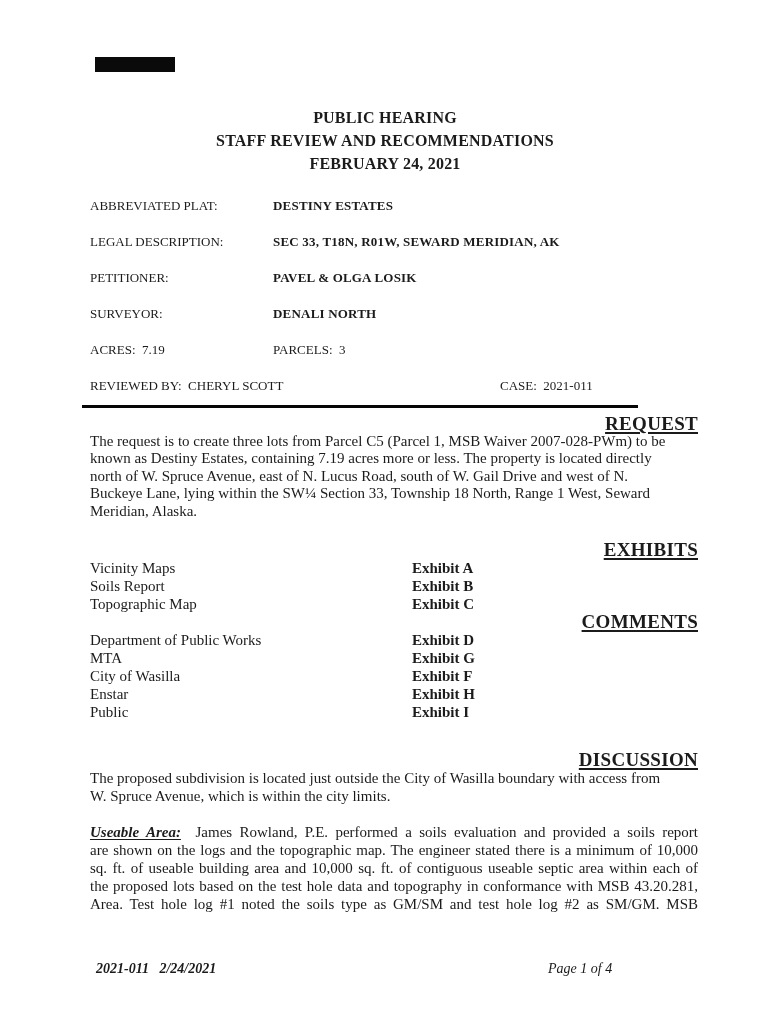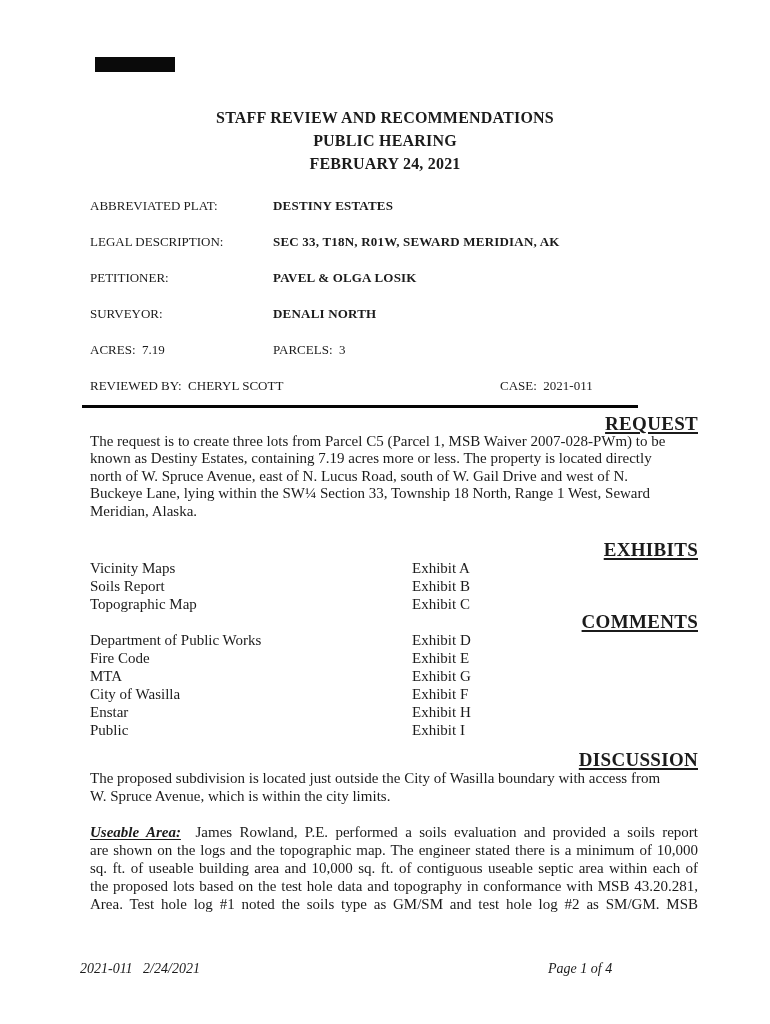--- a/index.html
+++ b/index.html
@@ -26,40 +26,40 @@
   .flabel{display:inline-block;width:183px;}
   .fvalue-bold{font-weight:700;letter-spacing:.2px;}
   .case-col{position:absolute;left:410px;top:0;}
   .rule{position:absolute;left:82px;top:405px;width:556px;height:3px;background:#050505;}
   .sec{position:absolute;left:90px;width:608px;font-size:15px;line-height:17.6px;}
   .sec-exh{line-height:18px;}
   .heading{font-weight:700;font-size:19px;letter-spacing:.3px;
     text-decoration:underline;text-decoration-thickness:1.6px;text-underline-offset:2px;text-align:right;}
   .pline{white-space:nowrap;}
   .exrow{position:relative;white-space:nowrap;}
-  .excol{position:absolute;left:322px;top:0;font-weight:400;}
+  .excol{position:absolute;left:322px;top:0;font-weight:700;}
   .jline{text-align:justify;text-align-last:justify;}
   .footer{position:absolute;left:0;top:960px;width:770px;
     font-style:italic;font-size:14px;line-height:17px;}
-  .footer-left{position:absolute;left:80px;top:0;}
+  .footer-left{position:absolute;left:96px;top:0;font-weight:bold;}
   .footer-right{position:absolute;left:548px;top:0;}
   .b{font-weight:700;font-style:italic;}
   .i{}
   .u{text-decoration:underline;text-decoration-thickness:1.4px;text-underline-offset:2px;}
 </style>
 </head>
 <body>
 
 <div class="page">
 
   <div class="scan-mark"></div>
 
   <header class="title-block">
+    <div>PUBLIC HEARING</div>
     <div>STAFF REVIEW AND RECOMMENDATIONS</div>
-    <div>PUBLIC HEARING</div>
     <div>FEBRUARY 24, 2021</div>
   </header>
 
   <section class="fields">
     <div class="frow">
       <span class="flabel">ABBREVIATED PLAT:</span><span class="fvalue-bold">DESTINY ESTATES</span>
     </div>
     <div class="frow">
       <span class="flabel">LEGAL DESCRIPTION:</span><span class="fvalue-bold">SEC 33, T18N, R01W, SEWARD MERIDIAN, AK</span>
     </div>
@@ -97,23 +97,20 @@
       <span>Soils Report</span><span class="excol">Exhibit B</span>
     </div>
     <div class="exrow">
       <span>Topographic Map</span><span class="excol">Exhibit C</span>
     </div>
     <div class="heading">COMMENTS</div>
     <div class="exrow">
       <span>Department of Public Works</span><span class="excol">Exhibit D</span>
     </div>
     <div class="exrow">
-      <span>Fire Code</span><span class="excol">Exhibit E</span>
-    </div>
-    <div class="exrow">
       <span>MTA</span><span class="excol">Exhibit G</span>
     </div>
     <div class="exrow">
       <span>City of Wasilla</span><span class="excol">Exhibit F</span>
     </div>
     <div class="exrow">
       <span>Enstar</span><span class="excol">Exhibit H</span>
     </div>
     <div class="exrow">
       <span>Public</span><span class="excol">Exhibit I</span>

